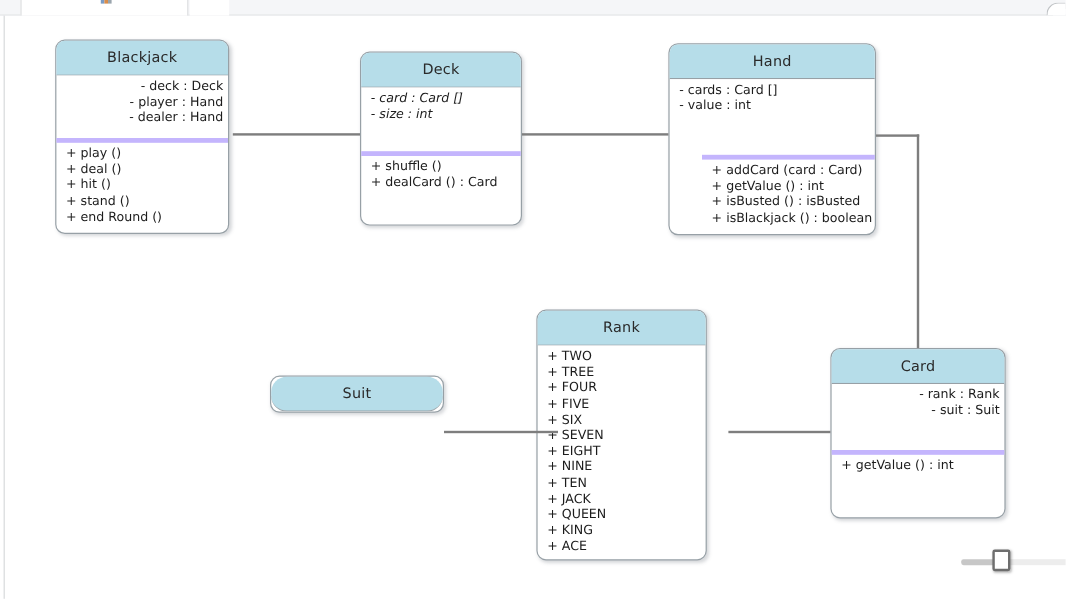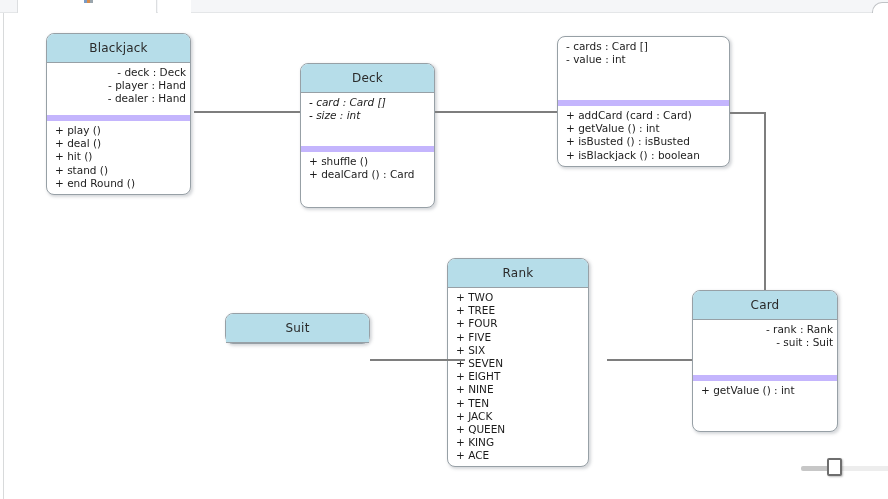--- a/index.html
+++ b/index.html
@@ -44,21 +44,21 @@
     border-bottom:1px solid #97a0a6;
     border-radius:7px 7px 0 0;
     display:flex; align-items:center; justify-content:center;
     font-size:12px; color:#2a2a2a; letter-spacing:0.2px;
   }
   .uml-section {
     font-size:10.5px; color:#1c1c1c;
     padding:3px 4px 0 8px; line-height:13.2px;
     overflow:hidden; white-space:pre;
   }
-  .uml-section + .uml-section { border-top:6px solid #c4b5fd; }
+  .uml-section + .uml-section { border-top:4px solid #c4b5fd; }
   .member-line { height:13.2px; }
 
   
   .connector-seg { position:absolute; background:#7e7e7e; }
 
   
   .zoom-slider { position:absolute; left:801px; top:464px; width:87px; height:8px; }
   .zoom-track-left  { position:absolute; left:0; top:2px; width:30px; height:5px; background:#c7c7c7; border-radius:2px 0 0 2px; }
   .zoom-track-right { position:absolute; left:30px; top:2px; width:57px; height:5px; background:#ededed; }
   .zoom-thumb {
@@ -82,31 +82,32 @@
   <div class="topbar-corner-widget"></div>
 </div>
 <div class="left-edge-line"></div>
 
 <div id="canvas">
     <div class="uml-box" style="left: 46px; top: 33px; width: 145px;">
       <div class="uml-header" style="height: 29px;">Blackjack</div>
       <div class="uml-section" style="height: 52px; text-align: right;"><div class="member-line">- deck : Deck</div><div class="member-line">- player : Hand</div><div class="member-line">- dealer : Hand</div></div>
       <div class="uml-section" style="height: 79px;"><div class="member-line">+ play ()</div><div class="member-line">+ deal ()</div><div class="member-line">+ hit ()</div><div class="member-line">+ stand ()</div><div class="member-line">+ end Round ()</div></div>
     </div>
-    <div class="uml-box" style="left: 300px; top: 43px; width: 135px; margin-top: 20px;">
+    <div class="uml-box" style="left: 300px; top: 43px; width: 135px;">
       <div class="uml-header" style="height: 29px;">Deck</div>
       <div class="uml-section" style="height: 53px; font-style: italic;"><div class="member-line">- card : Card []</div><div class="member-line">- size : int</div></div>
       <div class="uml-section" style="height: 61px;"><div class="member-line">+ shuffle ()</div><div class="member-line">+ dealCard () : Card</div></div>
     </div>
     <div class="uml-box" style="left: 557px; top: 36px; width: 173px;">
+      <div class="uml-header" style="height: 29px;">Hand</div>
       <div class="uml-section" style="height: 63px;"><div class="member-line">- cards : Card []</div><div class="member-line">- value : int</div></div>
-      <div class="uml-section" style="height: 66px;"><div class="member-line">+ addCard (card : Card)</div><div class="member-line">+ getValue () : int</div><div class="member-line">+ isBusted () : isBusted</div><div class="member-line">+ isBlackjack () : boolean</div></div>
+      <div class="uml-section" style="height: 66px; margin-left: 27px;"><div class="member-line">+ addCard (card : Card)</div><div class="member-line">+ getValue () : int</div><div class="member-line">+ isBusted () : isBusted</div><div class="member-line">+ isBlackjack () : boolean</div></div>
     </div>
     <div class="uml-box" style="left: 225px; top: 313px; width: 145px;">
-      <div class="uml-header" style="height: 29px;">Suit</div>
+      <div class="uml-header" style="height: 29px; border-radius: 13px;">Suit</div>
     </div>
     <div class="uml-box" style="left: 447px; top: 258px; width: 142px;">
       <div class="uml-header" style="height: 29px;">Rank</div>
       <div class="uml-section" style="height: 178px;"><div class="member-line">+ TWO</div><div class="member-line">+ TREE</div><div class="member-line">+ FOUR</div><div class="member-line">+ FIVE</div><div class="member-line">+ SIX</div><div class="member-line">+ SEVEN</div><div class="member-line">+ EIGHT</div><div class="member-line">+ NINE</div><div class="member-line">+ TEN</div><div class="member-line">+ JACK</div><div class="member-line">+ QUEEN</div><div class="member-line">+ KING</div><div class="member-line">+ ACE</div></div>
     </div>
     <div class="uml-box" style="left: 692px; top: 290px; width: 146px;">
       <div class="uml-header" style="height: 29px; text-align: right;">Card</div>
       <div class="uml-section" style="height: 55px; text-align: right;"><div class="member-line">- rank : Rank</div><div class="member-line">- suit : Suit</div></div>
       <div class="uml-section" style="height: 56px;"><div class="member-line">+ getValue () : int</div></div>
     </div>

